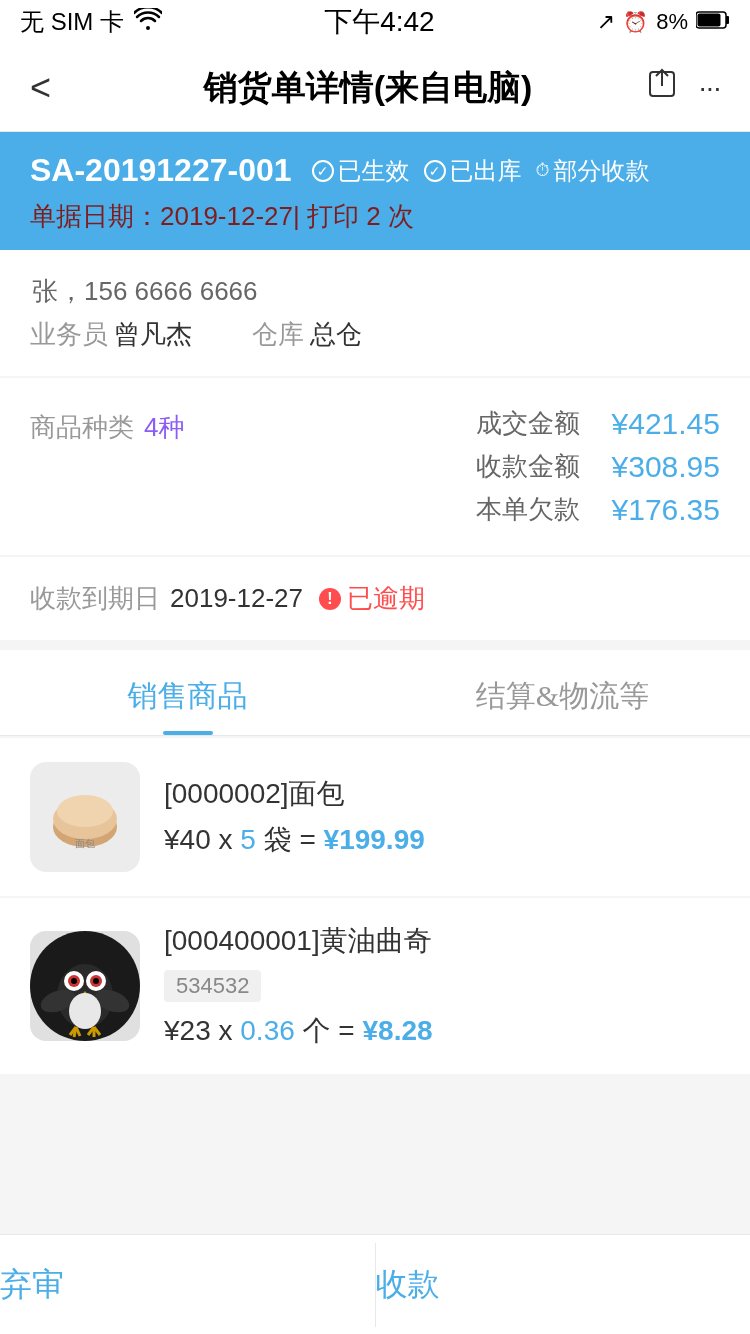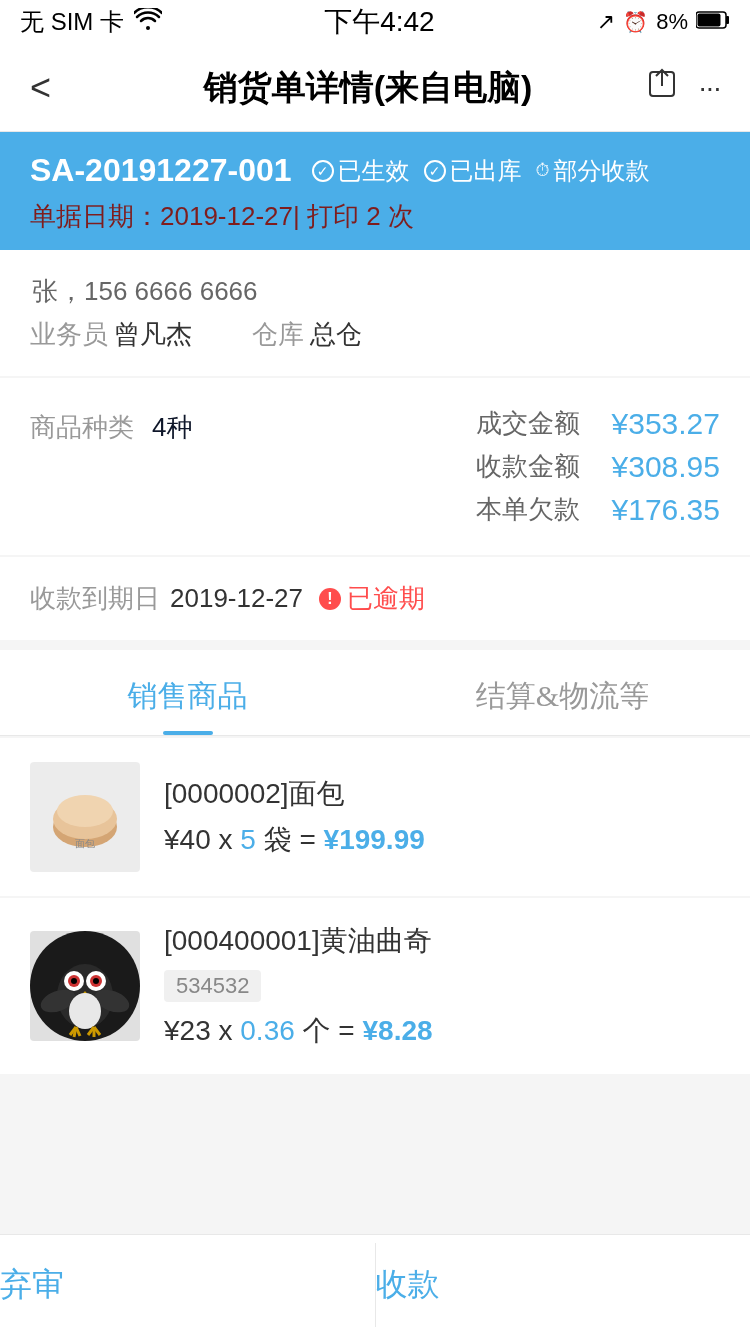--- a/index.html
+++ b/index.html
@@ -167,21 +167,21 @@
     }
     .summary-left {
       display: flex;
       align-items: flex-start;
       gap: 10px;
       font-size: 26px;
       color: #555;
       padding-top: 4px;
     }
     .summary-label { color: #999; }
-    .summary-value { color: #0f172a; font-weight: 500; margin-left: 8px; }
+    .summary-value { color: #8b5cf6; font-weight: 500; }
     .summary-right {
       display: flex;
       flex-direction: column;
       gap: 8px;
       text-align: right;
     }
     .summary-row {
       display: flex;
       justify-content: flex-end;
       align-items: center;
@@ -262,21 +262,21 @@
       display: flex;
       align-items: center;
       padding: 24px 30px;
       margin-bottom: 2px;
       gap: 24px;
     }
     .product-thumb {
       width: 110px;
       height: 110px;
       background: #e8e8e8;
-      border-radius: 4px;
+      border-radius: 16px;
       flex-shrink: 0;
       display: flex;
       align-items: center;
       justify-content: center;
       overflow: hidden;
     }
     .product-info { flex: 1; }
     .product-name {
       font-size: 28px;
       color: #333;
@@ -425,21 +425,21 @@
 </div>
 
 <div class="summary-section">
   <div class="summary-left">
     <span class="summary-label">商品种类</span>
     <span class="summary-value">4种</span>
   </div>
   <div class="summary-right">
     <div class="summary-row">
       <span class="summary-row-label">成交金额</span>
-      <span class="summary-row-value">¥353.27</span>
+      <span class="summary-row-value">¥421.45</span>
     </div>
     <div class="summary-row">
       <span class="summary-row-label">收款金额</span>
       <span class="summary-row-value">¥308.95</span>
     </div>
     <div class="summary-row">
       <span class="summary-row-label">本单欠款</span>
       <span class="summary-row-value">¥176.35</span>
     </div>
   </div>

